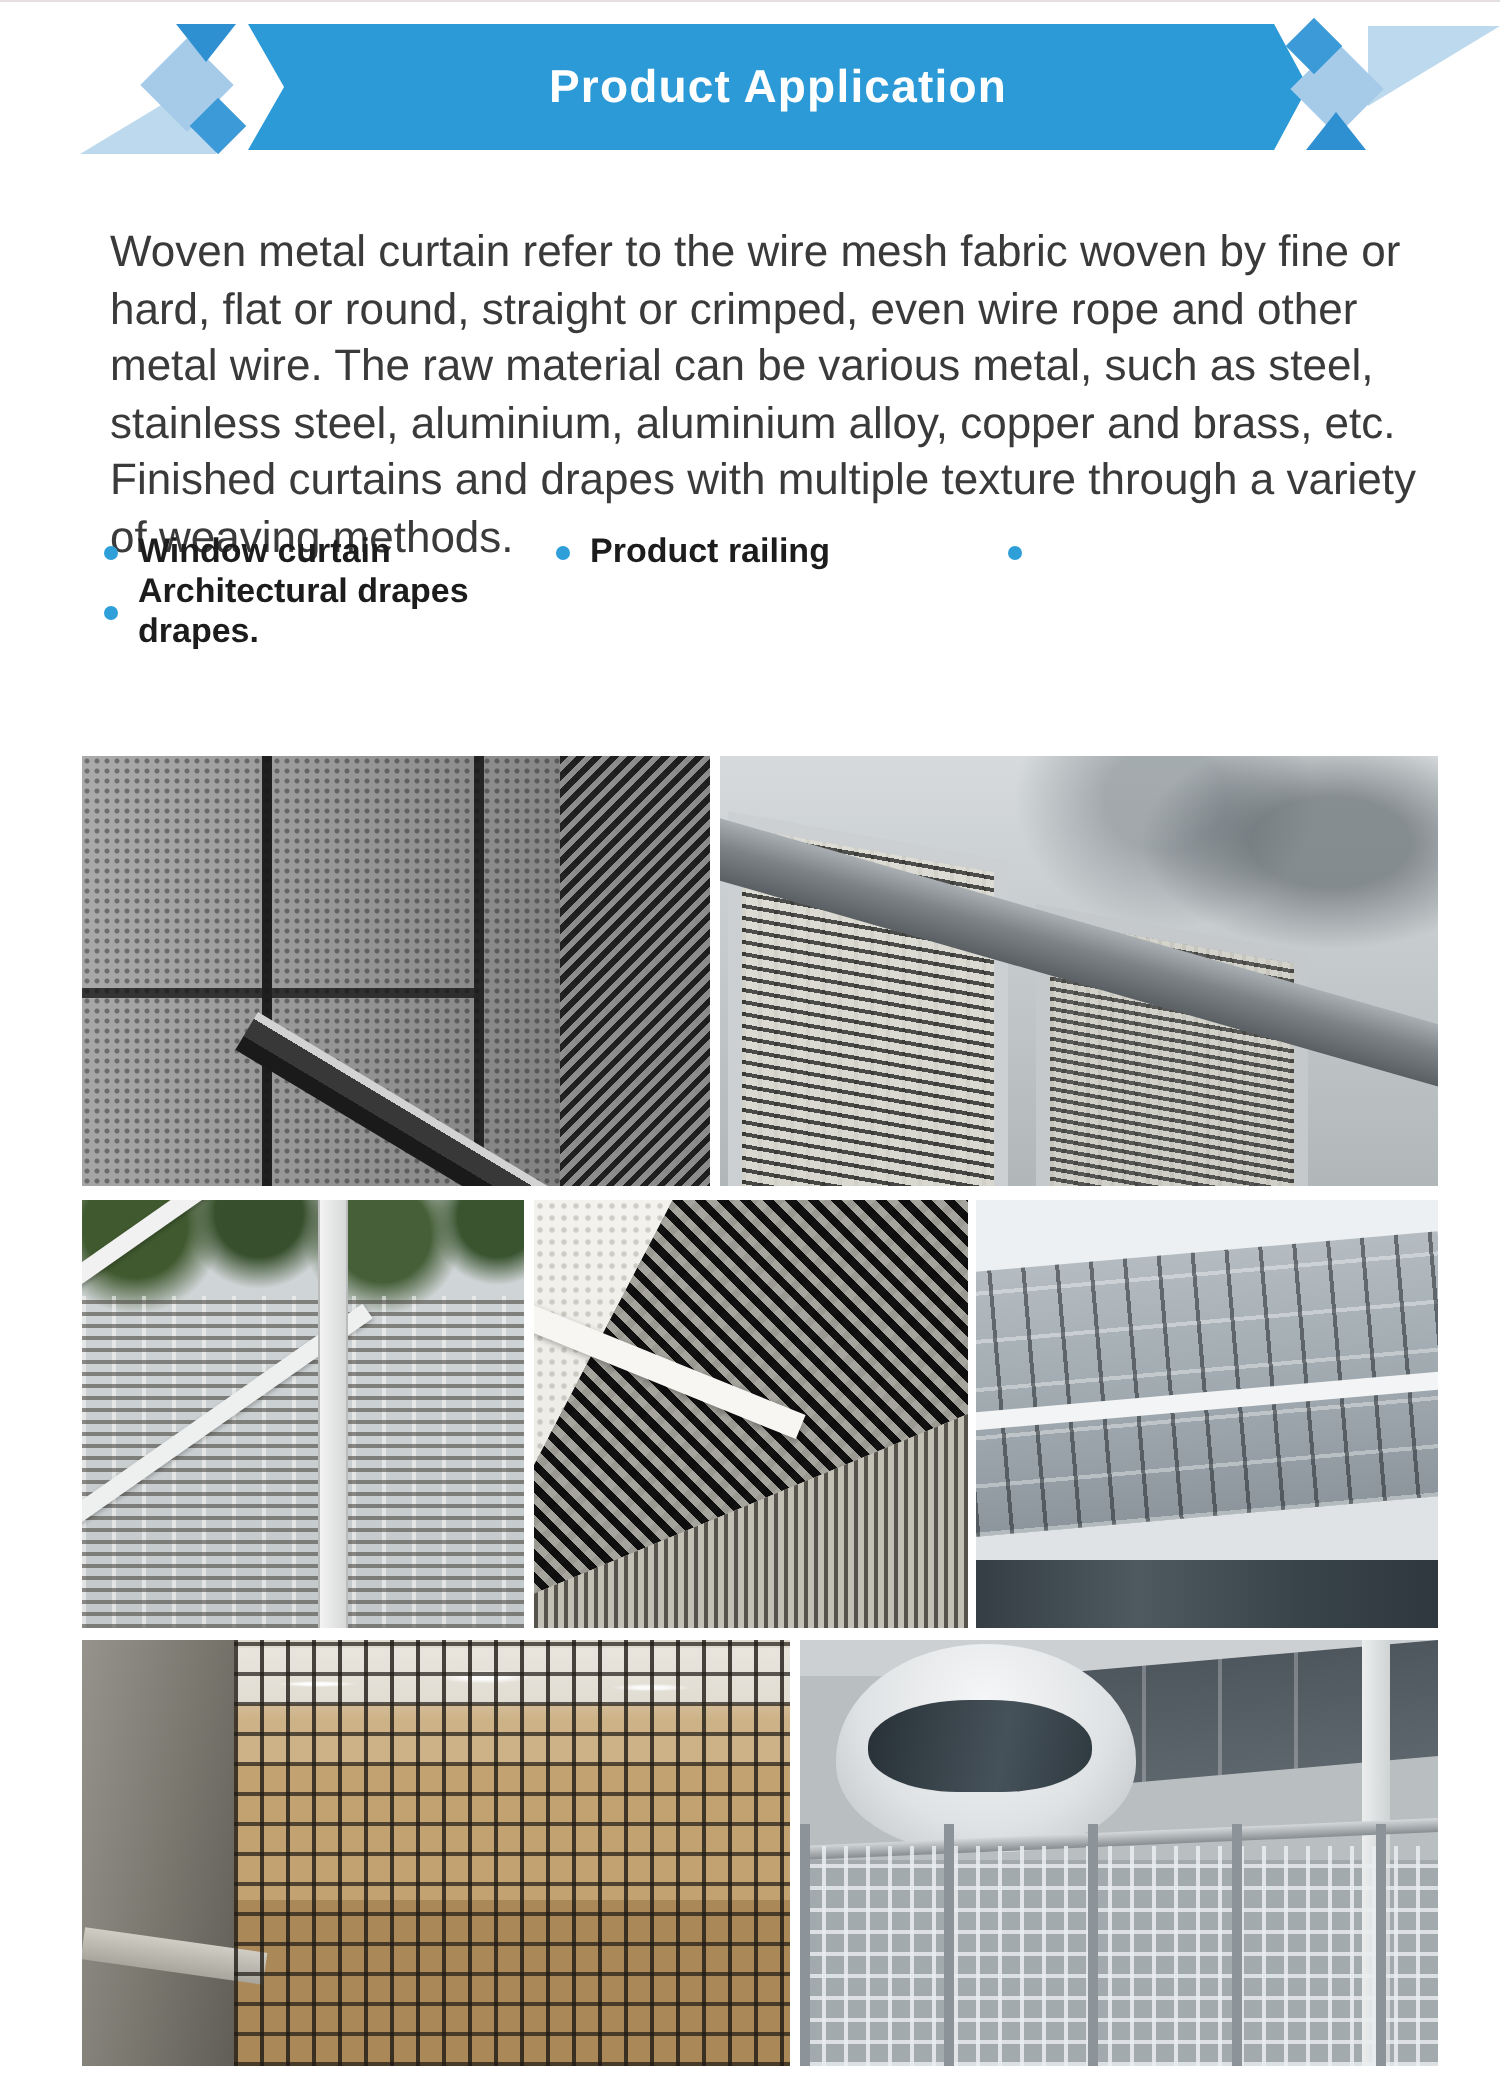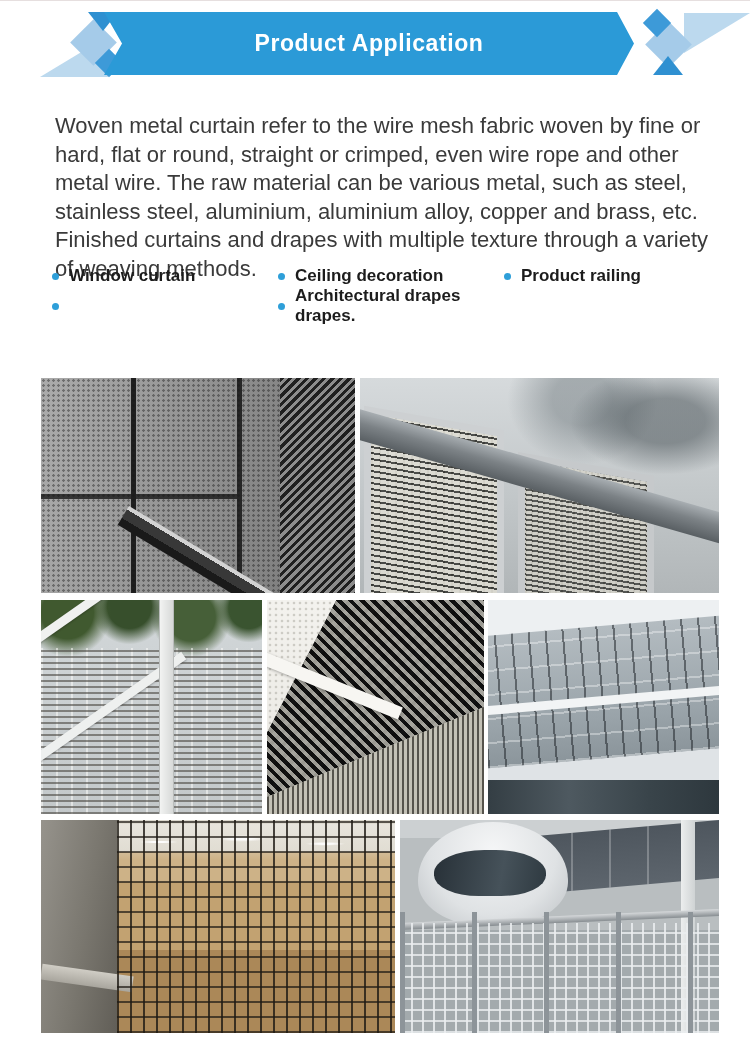--- a/index.html
+++ b/index.html
@@ -4,21 +4,21 @@
 <style>
   html,body { margin:0; padding:0; background:#ffffff; }
   .page {
     position:relative; width:750px; height:1050px; background:#ffffff;
     font-family:"Liberation Sans", sans-serif; overflow:hidden;
   }
   .topline { position:absolute; top:0; left:0; width:750px; height:1px; background:#e6dfdf; }
 
   
   .banner {
-    position:absolute; left:104px; top:12px; width:530px; height:63px;
+    position:absolute; left:124px; top:12px; width:530px; height:63px;
     background:#2b9ad7;
     clip-path:polygon(0 0, 96.8% 0, 100% 50%, 96.8% 100%, 0 100%, 3.4% 50%);
     display:flex; align-items:center; justify-content:center;
   }
   .banner-title { color:#ffffff; font-size:23px; font-weight:bold; letter-spacing:0.6px; }
 
   .orn { position:absolute; }
   .ol-tri-big   { left:40px;  top:36px; width:68px; height:41px; background:#bcd9ee; clip-path:polygon(0 100%,100% 100%,100% 0); }
   .ol-diamond-m { left:77px;  top:26px; width:33px; height:33px; background:#a5cbe9; transform:rotate(45deg); }
   .ol-tri-top   { left:88px;  top:12px; width:30px; height:19px; background:#2f90d1; clip-path:polygon(0 0,100% 0,50% 100%); }
@@ -196,24 +196,20 @@
 
   <p class="intro">Woven metal curtain refer to the wire mesh fabric woven by fine or hard, flat or round, straight or crimped, even wire rope and other metal wire. The raw material can be various metal, such as steel, stainless steel, aluminium, aluminium alloy, copper and brass, etc. Finished curtains and drapes with multiple texture through a variety of weaving methods.</p>
 
   <div class="apps">
     <div class="app-item">
       <span class="bullet"></span>
       <span>Window curtain</span>
     </div>
     <div class="app-item">
       <span class="bullet"></span>
-      <span>Ceiling decoration</span>
-    </div>
-    <div class="app-item">
-      <span class="bullet"></span>
       <span>Product railing</span>
     </div>
     <div class="app-item">
       <span class="bullet"></span>
     </div>
     <div class="app-item">
       <span class="bullet"></span>
       <span>Architectural drapes drapes.</span>
     </div>
   </div>

